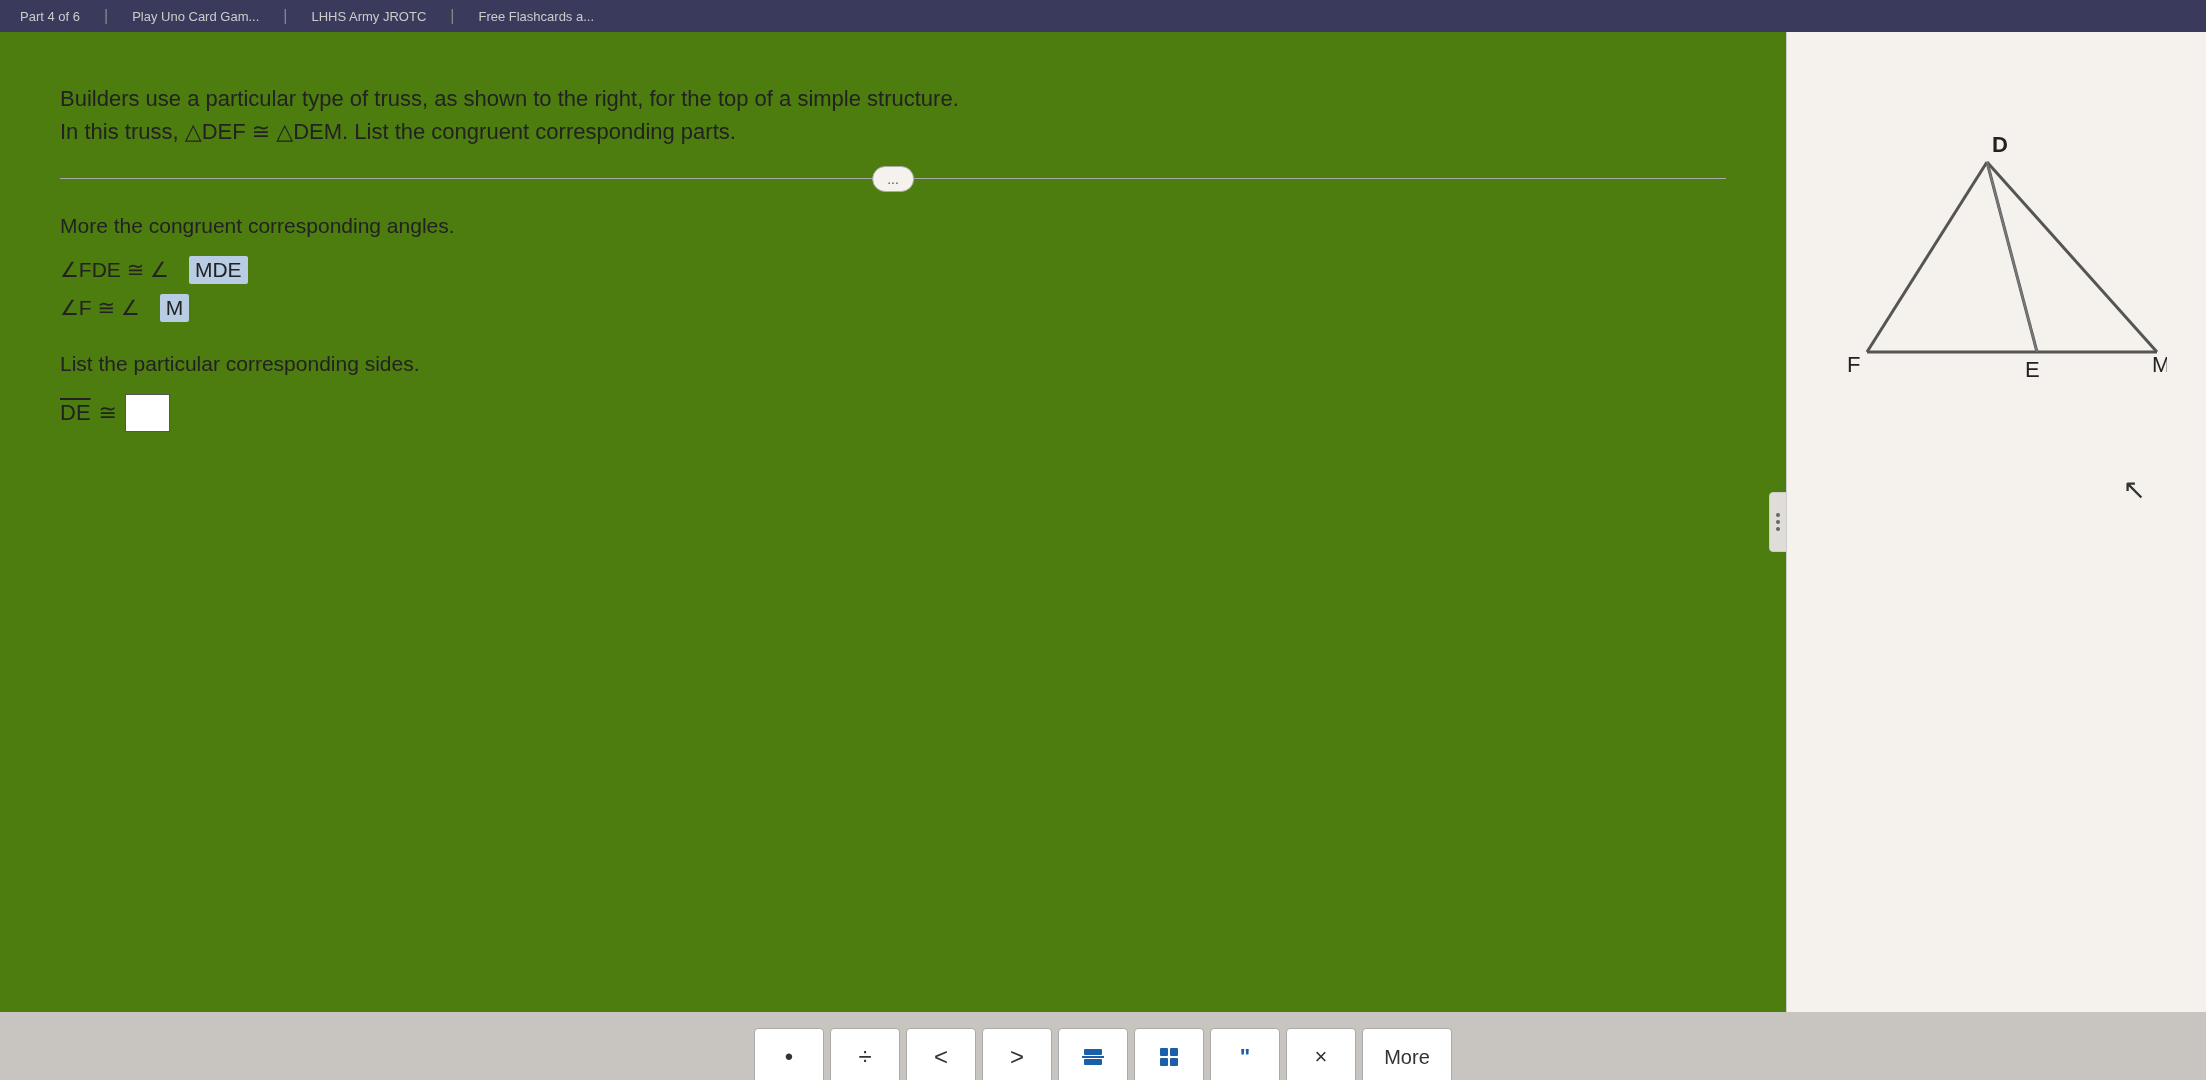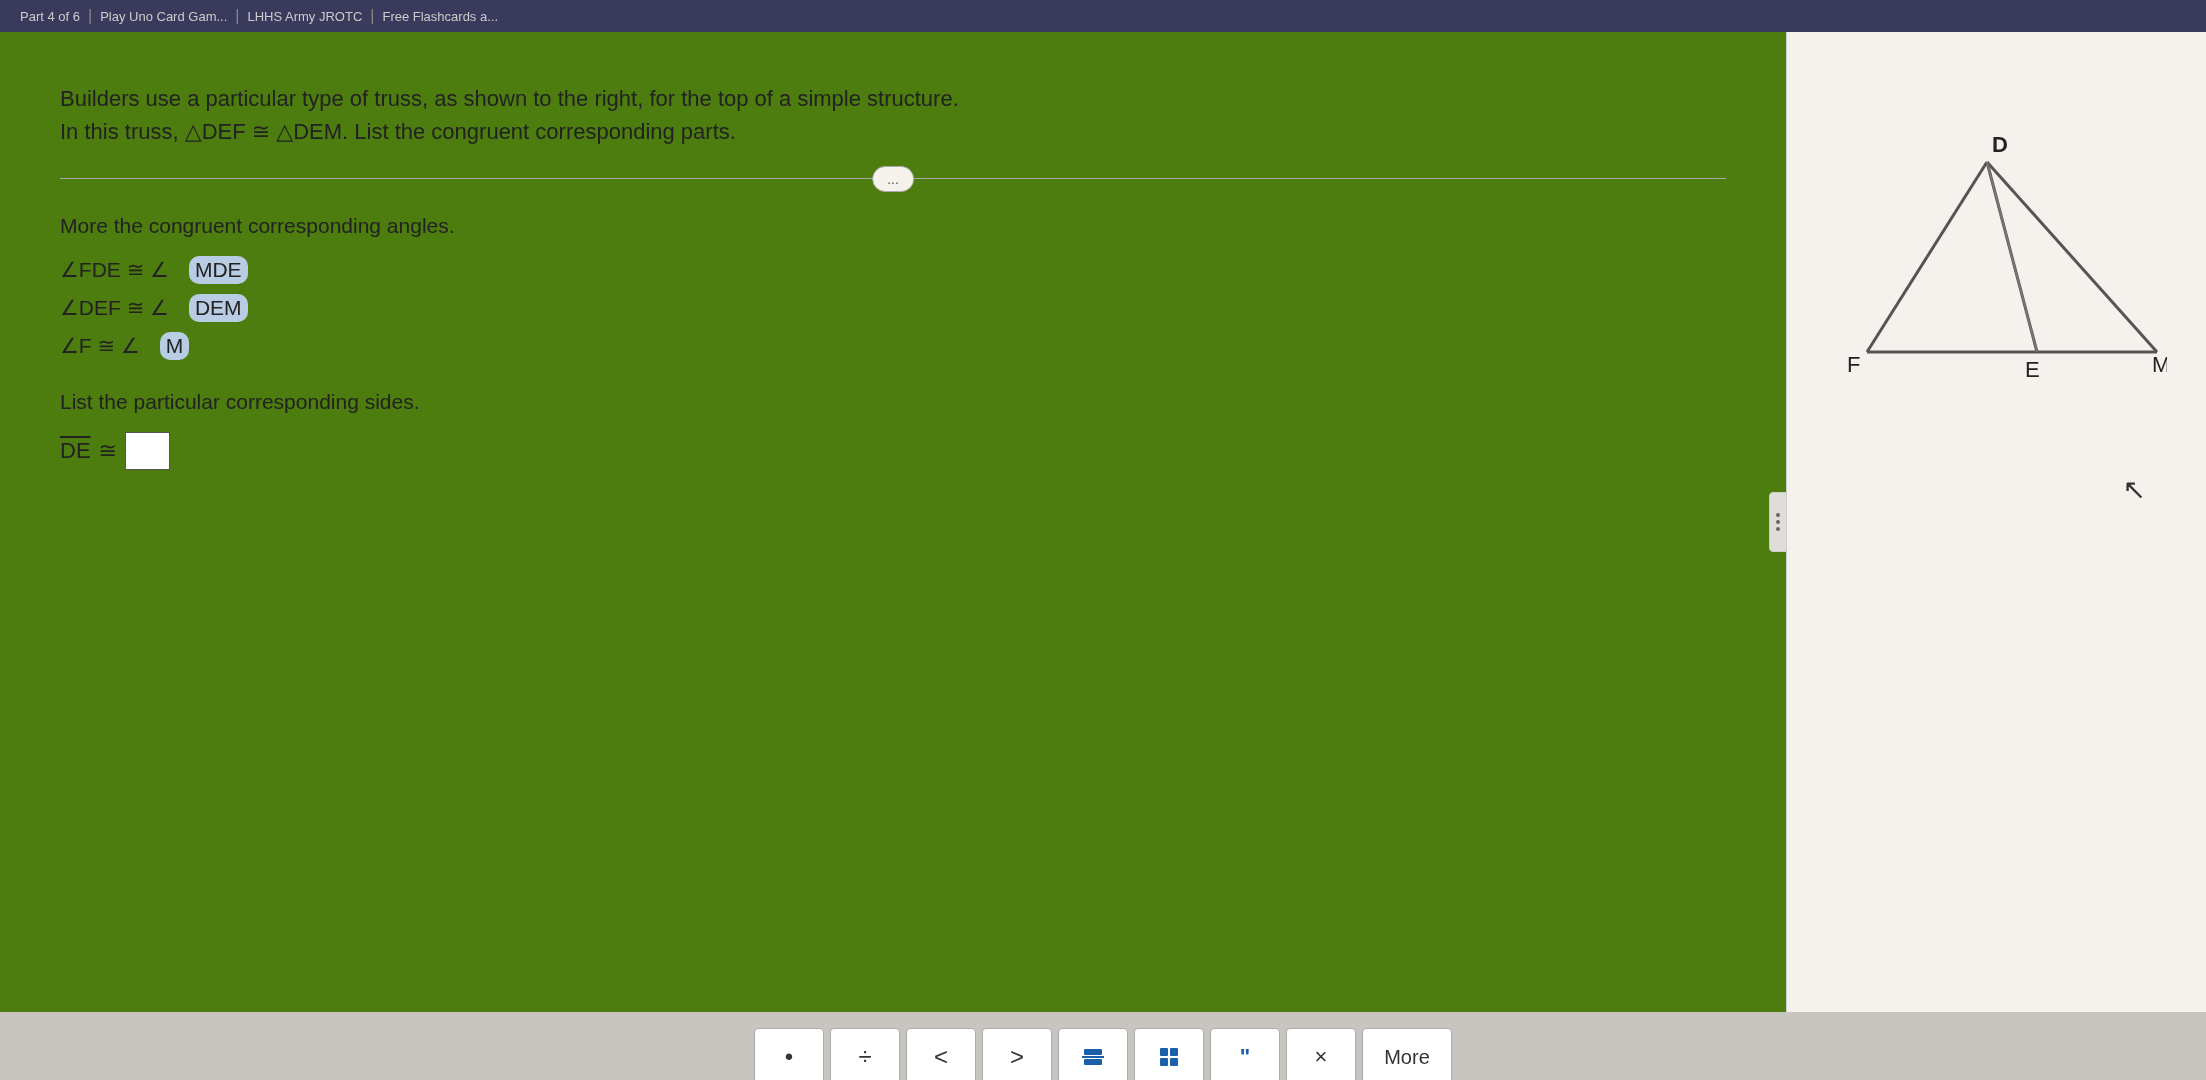--- a/index.html
+++ b/index.html
@@ -11,21 +11,21 @@
       overflow-x: hidden;
     }
 
     
     .browser-bar {
       background: #3a3a5c;
       height: 32px;
       display: flex;
       align-items: center;
       padding: 0 20px;
-      gap: 8px;
+      gap: 24px;
     }
     .browser-bar-text {
       color: #ccc;
       font-size: 13px;
     }
     .browser-bar-divider {
       color: #888;
     }
 
     
@@ -94,21 +94,21 @@
       color: #222;
       margin-bottom: 10px;
       display: flex;
       align-items: center;
       gap: 20px;
     }
 
     .highlighted {
       background: #b8cce4;
       padding: 2px 6px;
-      border-radius: 10px;
+      border-radius: 2px;
     }
 
     .sides-section {
       margin-top: 10px;
     }
 
     .de-line {
       display: flex;
       align-items: center;
       gap: 8px;
@@ -284,24 +284,20 @@
     </div>
 
     <p class="section-label">More the congruent corresponding angles.</p>
 
     <ul class="angle-list">
       <li class="angle-item">
         <span>∠FDE ≅ ∠ </span>
           <span class="highlighted">MDE</span>
       </li>
       <li class="angle-item">
-        <span>∠DEF ≅ ∠ </span>
-          <span class="highlighted">DEM</span>
-      </li>
-      <li class="angle-item">
         <span>∠F ≅ ∠ </span>
           <span class="highlighted">M</span>
       </li>
     </ul>
 
     <div class="sides-section">
       <p class="section-label">List the particular corresponding sides.</p>
       <div class="de-line">
         <span class="overline">DE</span>
         <span>≅</span>

